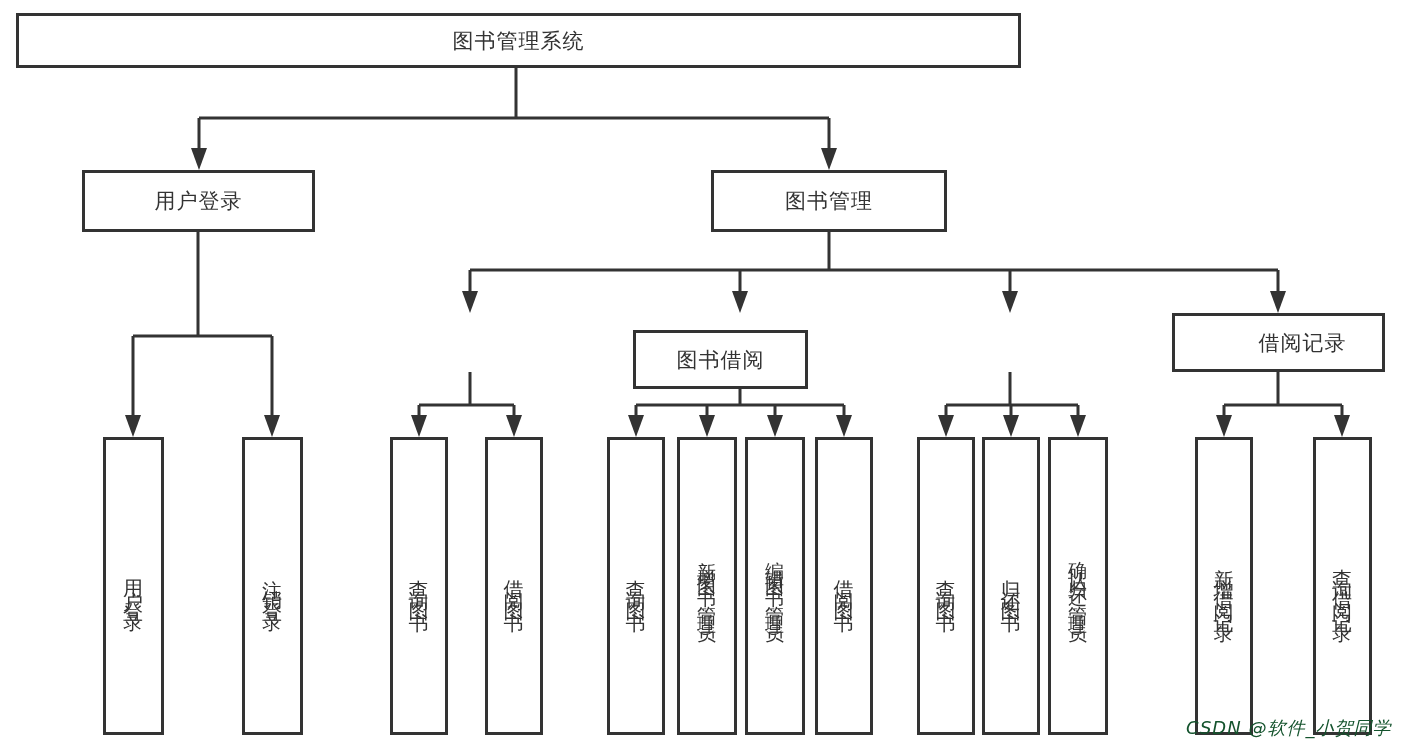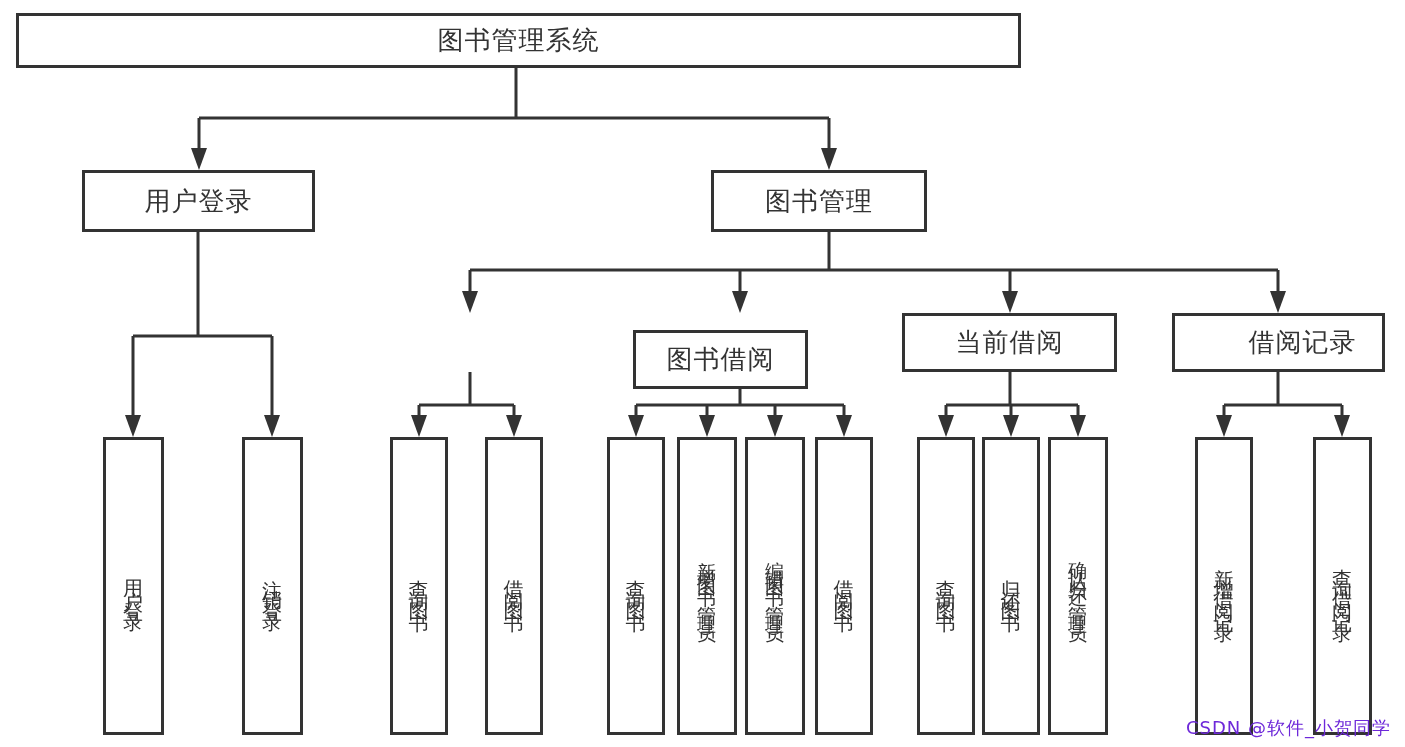--- a/index.html
+++ b/index.html
@@ -26,21 +26,21 @@
     position: absolute;
     box-sizing: border-box;
     border: 3px solid #333333;
     background: #ffffff;
     display: flex;
     align-items: center;
     justify-content: center;
     color: #333333;
   }
   .hnode {
-    font-size: 26px;
+    font-size: 21px;
     letter-spacing: 1px;
   }
   .root {
     left: 16px;  top: 13px;  width: 1005px; height: 55px;
   }
   .vnode {
     top: 437px;
     height: 298px;
   }
   .vtext {
@@ -54,23 +54,24 @@
   }
   .vtext.tight {
     letter-spacing: 9px;
     font-size: 19px;
   }
   .watermark {
     position: absolute;
     left: 1186px;
     top: 716px;
     font-size: 18px;
-    color: #6d28d9;
+    color: #14532d;
     letter-spacing: 1px;
     white-space: nowrap;
+    font-style: italic;
   }
 </style>
 </head>
 <body>
 
 <div class="canvas">
 
   <svg class="connectors" viewBox="0 0 1405 747" xmlns="http://www.w3.org/2000/svg">
     <g stroke="#333333" stroke-width="3" fill="none">
 
@@ -111,29 +112,26 @@
     </g>
   </svg>
 
   <div class="node hnode root">
     <span>图书管理系统</span>
   </div>
 
   <div class="node hnode" style="left:82px; top:170px; width:233px; height:62px;">
     <span>用户登录</span>
   </div>
-  <div class="node hnode" style="left:711px; top:170px; width:216px; height:62px;">
+  <div class="node hnode" style="left:711px; top:170px; width:236px; height:62px;">
     <span>图书管理</span>
   </div>
 
   <div class="node hnode" style="left:633px; top:330px; width:175px; height:59px;">
     <span>图书借阅</span>
-  </div>
-  <div class="node hnode" style="left:902px; top:313px; width:215px; height:59px;">
-    <span>当前借阅</span>
   </div>
   <div class="node hnode" style="left:1172px; top:313px; width:213px; height:59px;padding-left:48px;">
     <span>借阅记录</span>
   </div>
 
   <div class="node vnode" style="left:103px; width:61px;">
     <span class="vtext">用户登录</span>
   </div>
   <div class="node vnode" style="left:242px; width:61px;">
     <span class="vtext">注销登录</span>

